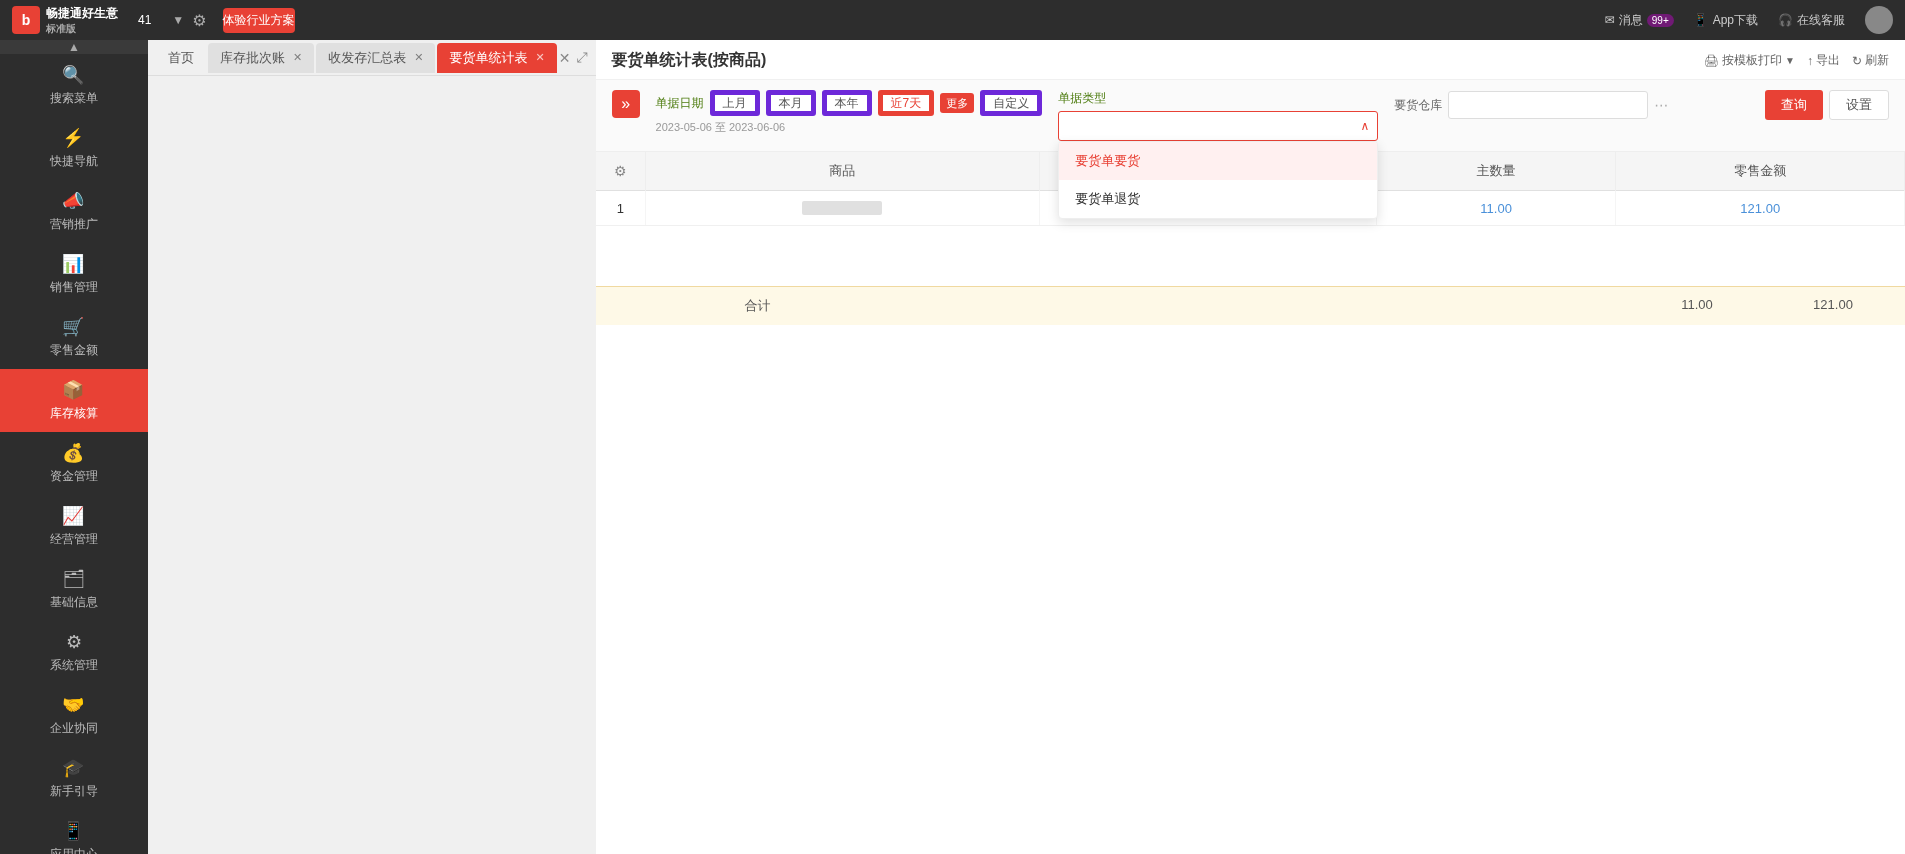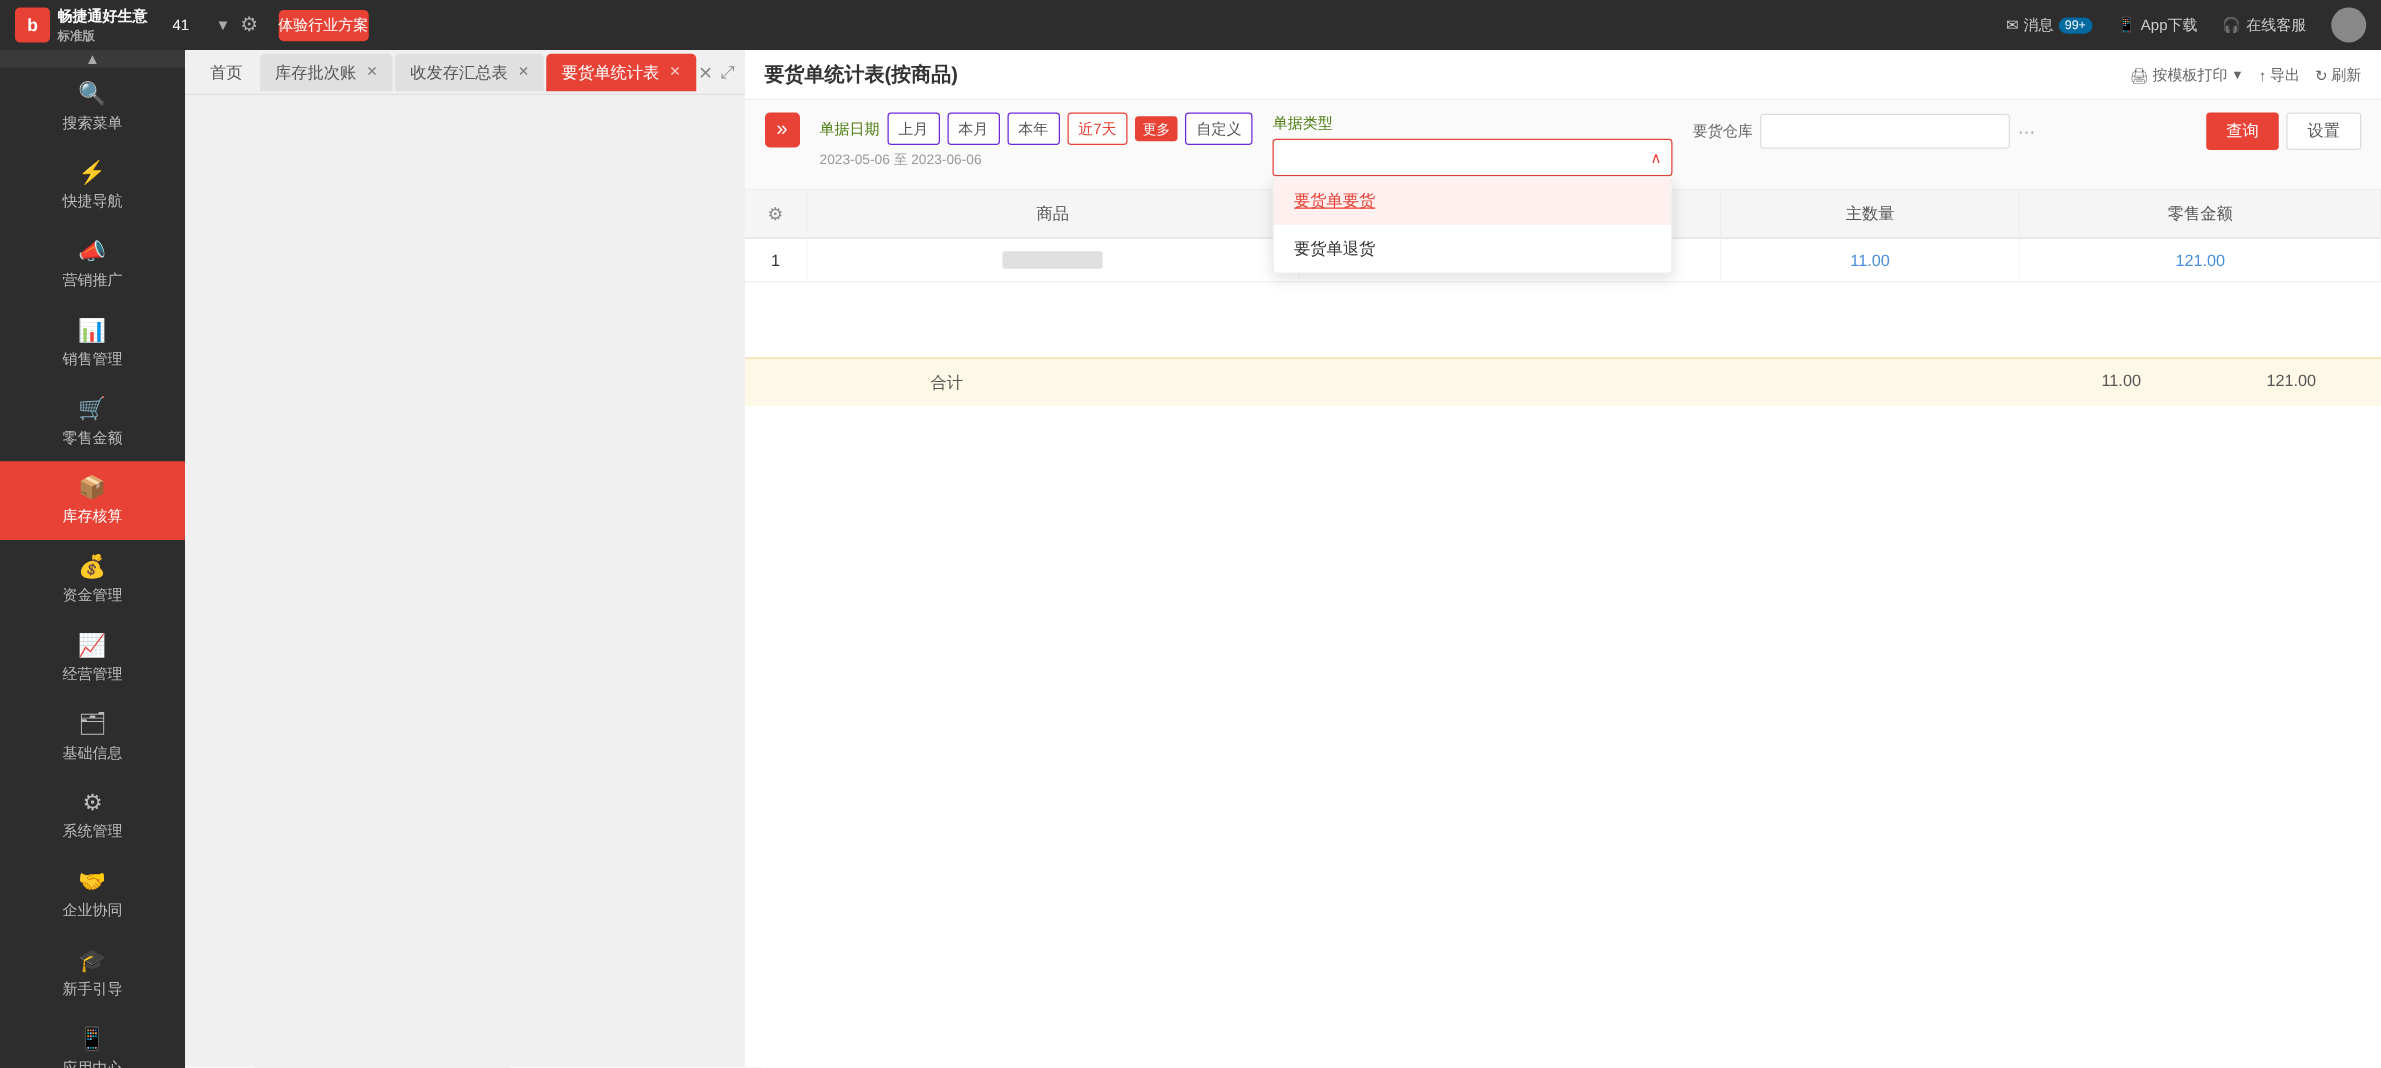--- a/index.html
+++ b/index.html
@@ -57,21 +57,21 @@
       display: flex;
       align-items: center;
       gap: 20px;
       color: #ccc;
       font-size: 12px;
     }
     .topbar-right-item {
       display: flex; align-items: center; gap: 4px; cursor: pointer;
     }
     .badge {
-      background: #0369a1;
+      background: #701a75;
       color: #fff;
       border-radius: 10px;
       font-size: 10px;
       padding: 1px 5px;
       min-width: 18px;
       text-align: right;
     }
     .topbar-avatar {
       width: 28px; height: 28px;
       background: #888;
@@ -237,21 +237,21 @@
       color: #4d7c0f;
     }
     .filter-row {
       display: flex;
       align-items: center;
       gap: 6px;
     }
     .filter-btn {
       height: 26px;
       padding: 0 8px;
-      border: 1px solid #6d28d9;
+      border: 5px solid #6d28d9;
       background: #fff;
       border-radius: 3px;
       font-size: 12px;
       cursor: pointer;
       color: #555;
     }
     .filter-btn.active { color: #e84135; border-color: #e84135; }
     .filter-btn-more {
       height: 20px;
       padding: 0 6px;
@@ -356,21 +356,20 @@
     }
     .dropdown-item {
       padding: 10px 16px;
       font-size: 13px;
       cursor: pointer;
       color: #333;
     }
     .dropdown-item.highlighted {
       background: #fff0f0;
       color: #e84135;
-      text-decoration: underline;
     }
 
     
     .table-area {
       padding: 0 0 60px;
       position: relative;
     }
     .data-table {
       width: 100%;
       border-collapse: collapse;

